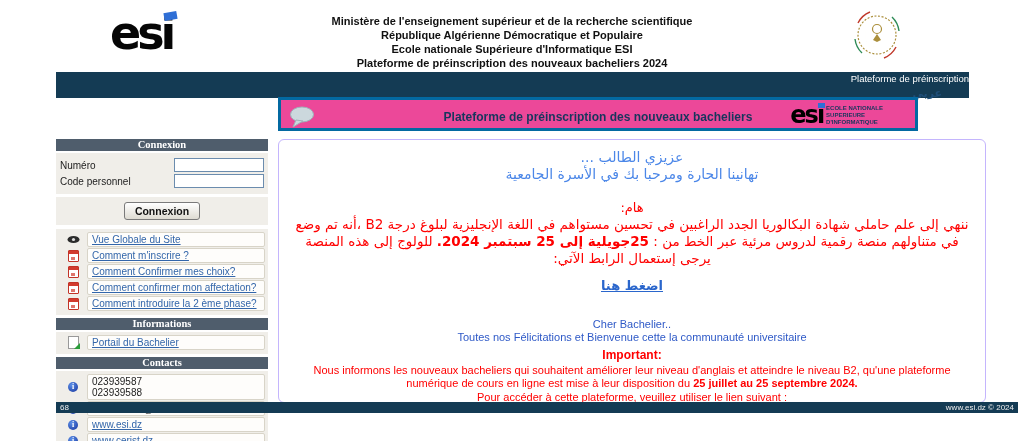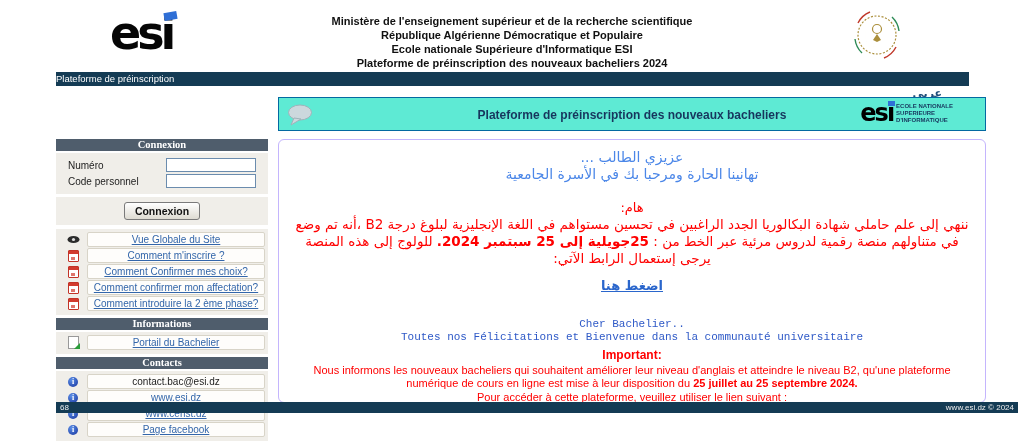--- a/index.html
+++ b/index.html
@@ -7,66 +7,66 @@
   .abs{position:absolute;}
 
   
   #header{left:0;top:0;width:1024px;height:72px;background:#fff;}
   .esi-big{left:110px;top:10px;font-family:"DejaVu Sans",sans-serif;font-weight:900;font-size:46px;line-height:1;letter-spacing:-4px;color:#060606;}
   .esi-big::after{content:"";position:absolute;top:2px;right:-5px;width:13px;height:8px;background:#2f6fd6;transform:rotate(-10deg);}
   .hdr-lines{left:50%;top:14px;transform:translateX(-50%);text-align:center;color:#111;font-weight:bold;font-size:11px;line-height:14px;white-space:nowrap;}
   .seal{left:849px;top:6px;}
 
   
-  .topbar{left:56px;top:72px;width:913px;height:14px;background:var(--navy,#143b54);color:#fff;font-size:9.5px;line-height:13px;text-align:left;}
+  .topbar{left:56px;top:72px;width:913px;height:26px;background:var(--navy,#143b54);color:#fff;font-size:9.5px;line-height:13px;text-align:right;}
   #footer{left:56px;top:402px;width:962px;height:11px;background:var(--navy,#143b54);color:#eee;font-size:8px;display:flex;justify-content:space-between;align-items:center;padding:0 4px;box-sizing:border-box;}
 
   
   #sidebar{left:56px;top:103px;width:212px;margin-top:36px;}
   .sec-h{height:12px;background:var(--header_slate,#4f5d6c);color:#fff;font-family:"Liberation Serif",serif;font-weight:bold;font-size:10.5px;line-height:12px;text-align:center;margin-bottom:2px;}
   .beige{background:#f0eee9;}
-  .form-block{padding:3px 12px 4px;margin-bottom:3px;}
+  .form-block{padding:3px 4px 4px;margin-bottom:3px;}
   .form-row{display:flex;align-items:center;justify-content:space-between;margin:2px 0;}
   .form-row label{font-size:10px;color:#222;}
   .form-row input{width:84px;height:12px;border:1px solid #6b8cae;background:#fff;font-size:10px;padding:0 2px;}
   .btn-block{padding:4px 0 5px;text-align:center;margin-bottom:4px;}
   .btn{font-size:10.5px;font-weight:bold;color:#111;padding:2px 10px;border:1px solid #7a7a7a;border-radius:3px;background:linear-gradient(#ffffff,#dedbd2);cursor:pointer;}
   .rows-block{padding:2px 3px 3px;margin-bottom:3px;}
   .side-row{display:flex;align-items:center;margin:1px 0;}
   .icon-cell{width:28px;display:flex;justify-content:center;flex:0 0 28px;}
-  .pill{flex:1;background:#fefdfb;border:1px solid #d8d4c8;border-radius:2px;min-height:10px;padding:1px 4px;display:flex;flex-direction:column;justify-content:center;align-items:center;}
+  .pill{flex:1;background:#fefdfb;border:1px solid #d8d4c8;border-radius:2px;min-height:10px;padding:1px 4px;display:flex;flex-direction:column;justify-content:center;align-items:flex-start;}
   .pill a{font-size:10px;color:#3366aa;text-decoration:underline;}
   .pill .plain{font-size:10px;color:#222;line-height:11px;text-decoration:none;}
 
   
   .cal-icon{display:inline-block;width:9px;height:10px;background:#fff;border:1px solid #c23327;border-radius:1px;position:relative;}
   .cal-icon::before{content:"";position:absolute;top:0;left:0;right:0;height:3px;background:#d23b2e;}
   .cal-icon::after{content:"";position:absolute;bottom:1px;left:2px;width:4px;height:3px;background:#d23b2e;opacity:.7;}
   .info-icon{display:inline-block;width:10px;height:10px;border-radius:50%;background:radial-gradient(circle at 35% 30%,#5b8fe8,#16339c);color:#fff;font-family:"Liberation Serif",serif;font-weight:bold;font-size:8px;line-height:10px;text-align:center;}
   .info-icon::before{content:"i";}
   .portal-icon{display:inline-block;width:9px;height:11px;background:#fff;border:1px solid #999;position:relative;}
   .portal-icon::after{content:"";position:absolute;bottom:-1px;right:-2px;width:0;height:0;border-top:3px solid transparent;border-left:3px solid transparent;border-bottom:3px solid #2a9d3a;border-right:3px solid #2a9d3a;}
 
   
   .lang-link{left:902px;top:87px;width:40px;text-align:right;font-weight:bold;font-size:11px;color:#1f4e79;font-family:"DejaVu Sans",sans-serif;cursor:pointer;}
-  .title-bar{left:278px;top:97px;width:708px;height:34px;background:#5eead4;border:1px solid #0369a1;box-sizing:border-box;}
+  .title-bar{left:278px;top:97px;width:640px;height:34px;background:#ec4899;border:3px solid #0369a1;box-sizing:border-box;}
   .title-bar .bubble{position:absolute;left:8px;top:6px;}
   .title-bar .main-title{position:absolute;left:0;right:0;top:10px;text-align:center;font-weight:bold;font-size:12px;color:#17365d;}
   .logo-group{position:absolute;right:32px;top:3px;display:flex;align-items:center;}
   .esi-mini{font-family:"DejaVu Sans",sans-serif;font-weight:900;font-size:24px;letter-spacing:-2px;color:#000;position:relative;line-height:1;}
   .esi-mini::after{content:"";position:absolute;top:0;right:-2px;width:7px;height:5px;background:#2f6fd6;}
   .esi-caption{margin-left:3px;color:#17365d;font-size:6px;line-height:7px;font-weight:bold;text-align:left;}
 
   .content-box{left:278px;top:139px;width:708px;height:264px;background:#fff;border:1px solid #c4b5fd;border-radius:6px;box-sizing:border-box;text-align:center;padding-top:9px;overflow:hidden;}
   .ar{direction:rtl;font-family:"DejaVu Sans",sans-serif;}
   .ar-blue{color:var(--arabic_blue,#4a86e8);font-size:14px;line-height:17px;}
   .ar-imp{color:var(--red,#ff0000);font-size:13px;margin-top:17px;}
   .ar-para{color:var(--red,#ff0000);font-size:13.5px;line-height:17px;margin-top:1px;padding:0 10px;}
   .ar-link{display:inline-block;margin-top:11px;color:#2a66cc;font-weight:bold;font-size:13px;text-decoration:underline;cursor:pointer;}
-  .fr-blue{color:var(--french_blue,#2e59c7);font-size:11px;line-height:13px;margin-top:24px;font-family:Liberation Mono, monospace;}
+  .fr-blue{color:var(--french_blue,#2e59c7);font-size:11px;line-height:13px;margin-top:24px;}
   .fr-imp{color:var(--red,#ff0000);font-weight:bold;font-size:12px;margin-top:4px;}
   .fr-para{color:var(--red,#ff0000);font-size:11px;line-height:12.5px;margin-top:2px;padding:0 30px;}
   b{font-weight:bold;}
 </style>
 </head>
 <body>
 
 <div id="header" class="abs">
   <div class="abs esi-big">esi</div>
   <div class="abs hdr-lines">
@@ -163,20 +163,29 @@
           <span class="portal-icon"></span>
         </span>
       <span class="pill">
           <a href="#">Portail du Bachelier</a>
         </span>
     </div>
   </div>
 
   <div class="sec-h">Contacts</div>
   <div class="beige rows-block">
+    <div class="side-row">
+      <span class="icon-cell">
+          <span class="info-icon"></span>
+        </span>
+      <span class="pill">
+        <span class="plain">023939587</span>
+        <span class="plain">023939588</span>
+      </span>
+    </div>
     <div class="side-row">
       <span class="icon-cell">
           <span class="info-icon"></span>
         </span>
       <span class="pill">
           <span class="plain">contact.bac@esi.dz</span>
         </span>
     </div>
     <div class="side-row">
       <span class="icon-cell">
@@ -226,21 +235,21 @@
 </div>
 
 <div class="abs content-box">
   <div class="ar ar-blue">عزيزي الطالب ...</div>
   <div class="ar ar-blue">تهانينا الحارة ومرحبا بك في الأسرة الجامعية</div>
   <div class="ar ar-imp">هام:</div>
   <div class="ar ar-para"><span>ننهي إلى علم حاملي شهادة البكالوريا الجدد الراغبين في تحسين مستواهم في اللغة الإنجليزية لبلوغ درجة B2 ،أنه تم وضع في متناولهم منصة رقمية لدروس مرئية عبر الخط من : </span><b>25جويلية إلى 25 سبتمبر 2024.</b><span> للولوج إلى هذه المنصة يرجى إستعمال الرابط الآتي:</span></div>
   <div><a href="#" class="ar ar-link">اضغط هنا</a></div>
 
   <div class="fr-blue">Cher Bachelier..</div>
-  <div class="fr-blue" style="margin-top:0;">Toutes nos Félicitations et Bienvenue dans la communauté universitaire</div>
+  <div class="fr-blue" style="margin-top:0;">Toutes nos Félicitations et Bienvenue cette la communauté universitaire</div>
   <div class="fr-imp">Important:</div>
   <div class="fr-para"><span>Nous informons les nouveaux bacheliers qui souhaitent améliorer leur niveau d'anglais et atteindre le niveau B2, qu'une plateforme numérique de cours en ligne est mise à leur disposition du </span><b>25 juillet au 25 septembre 2024.</b></div>
   <div class="fr-para">Pour accéder à cette plateforme, veuillez utiliser le lien suivant :</div>
   <div></div>
 </div>
 
 <div id="footer" class="abs">
   <span>68</span>
   <span>www.esi.dz © 2024</span>
 </div>

